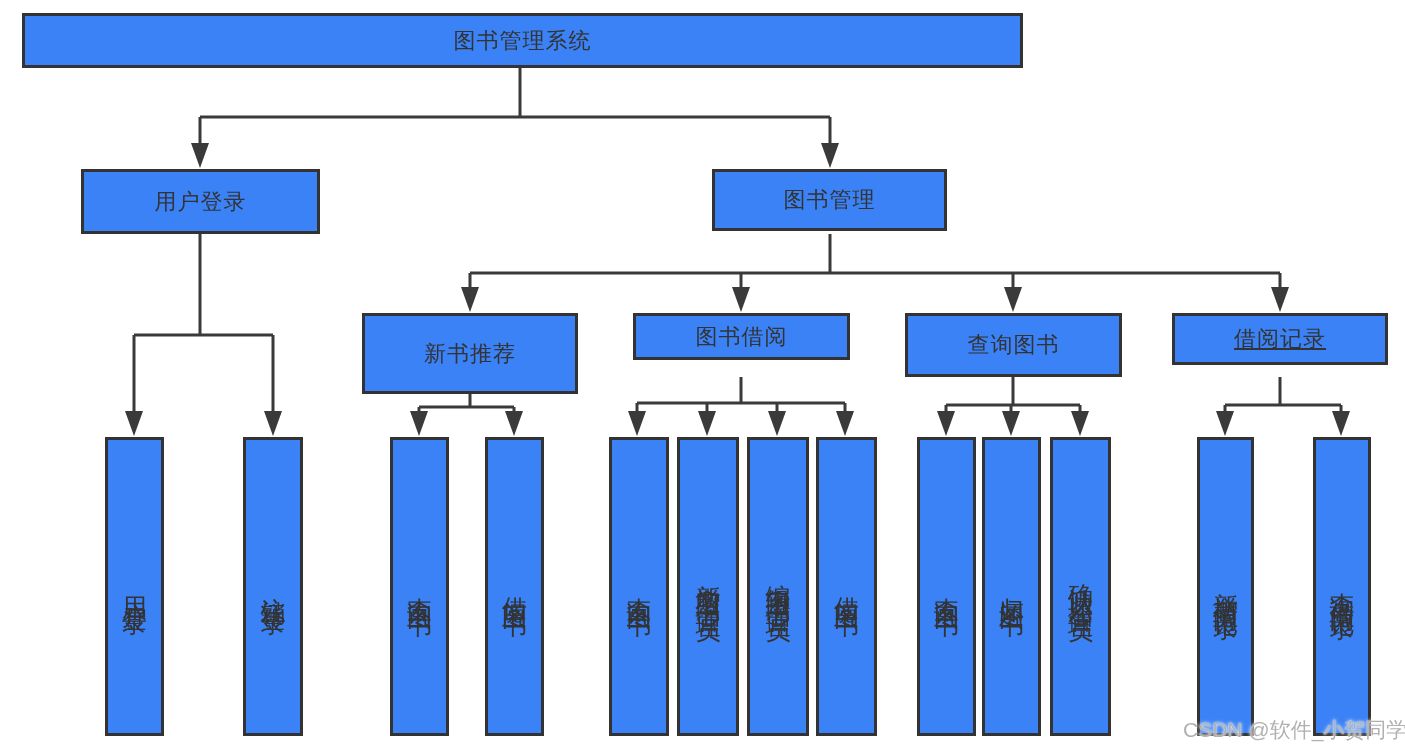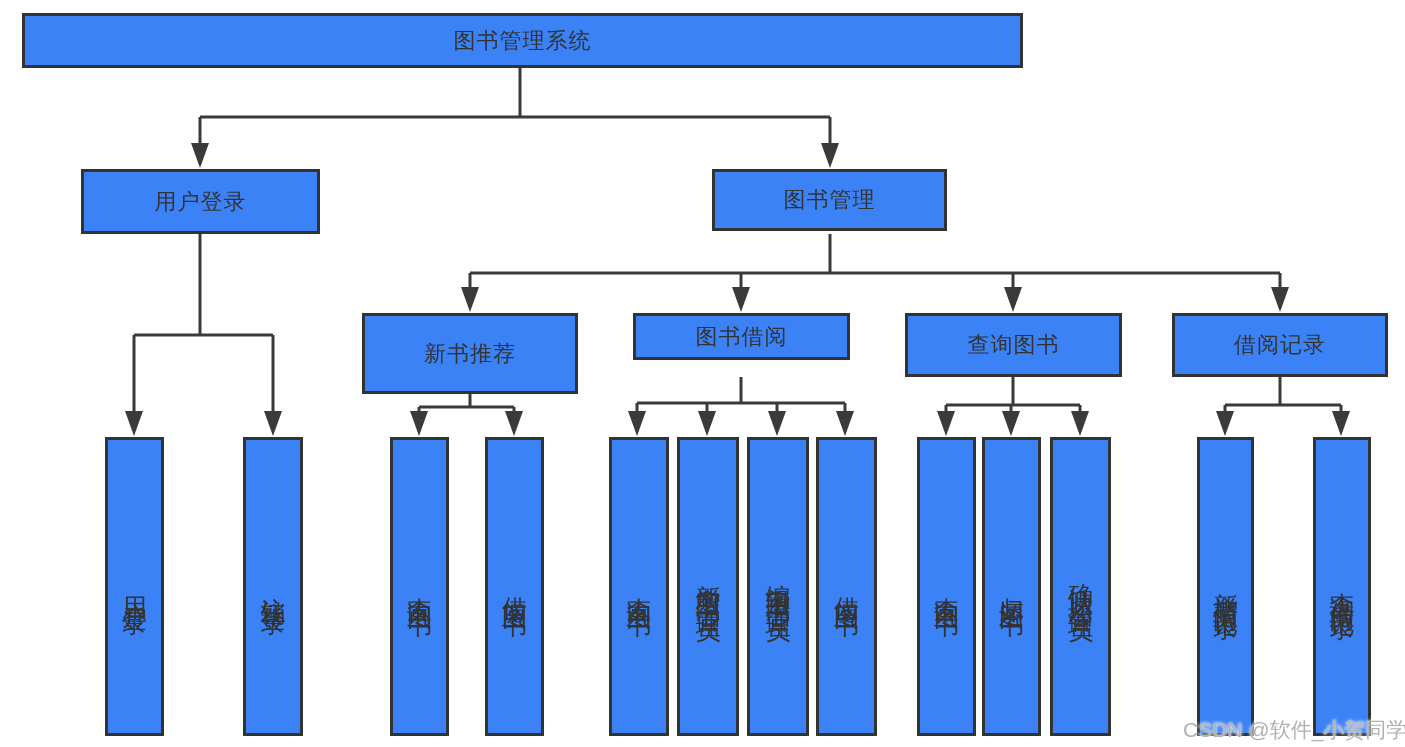--- a/index.html
+++ b/index.html
@@ -94,21 +94,21 @@
 </svg>
 
 <div class="node h" style="left:22px; top:13px; width:1001px; height:55px;">图书管理系统</div>
 
 <div class="node h" style="left:81px; top:169px; width:239px; height:65px;">用户登录</div>
 <div class="node h" style="left:712px; top:169px; width:235px; height:62px;">图书管理</div>
 
 <div class="node h" style="left:362px; top:313px; width:216px; height:81px;">新书推荐</div>
 <div class="node h" style="left:633px; top:313px; width:217px; height:47px;">图书借阅</div>
 <div class="node h" style="left:905px; top:313px; width:217px; height:64px;">查询图书</div>
-<div class="node h" style="left:1172px; top:313px; width:216px; height:64px;">借阅记录</div>
+<div class="node h" style="left:1172px; top:313px; width:216px; height:52px;text-decoration:underline;">借阅记录</div>
 
 <div class="node v" style="left:105px; top:437px; width:59px; height:299px;">用户登录</div>
 <div class="node v" style="left:243px; top:437px; width:60px; height:299px;">注销登录</div>
 
 <div class="node v" style="left:390px; top:437px; width:59px; height:299px;">查询图书</div>
 <div class="node v" style="left:485px; top:437px; width:59px; height:299px;">借阅图书</div>
 
 <div class="node v" style="left:609px; top:437px; width:60px; height:299px;">查询图书</div>
 <div class="node v" style="left:677px; top:437px; width:62px; height:299px;">新增图书（管理员）</div>
 <div class="node v" style="left:747px; top:437px; width:62px; height:299px;">编辑图书（管理员）</div>

